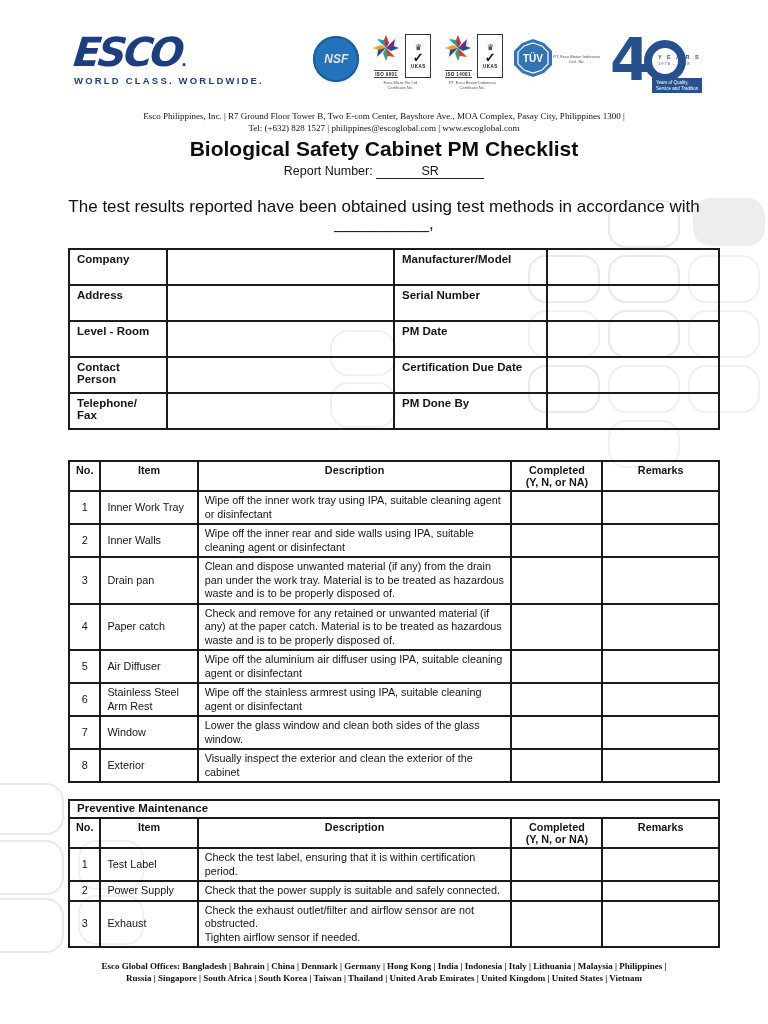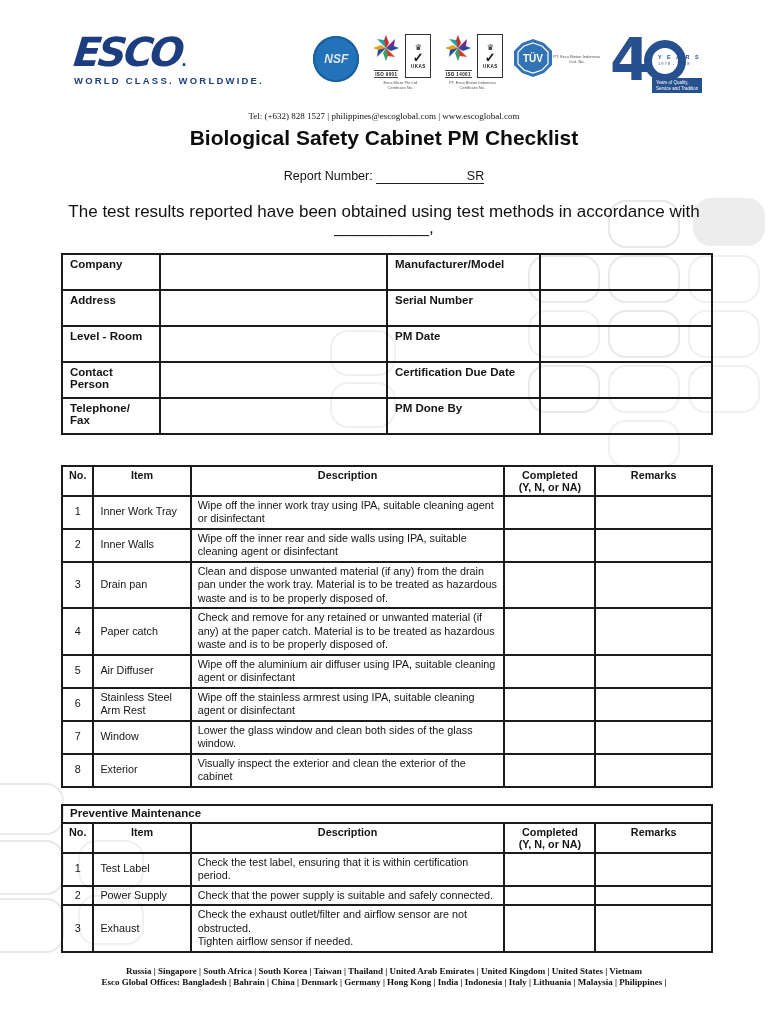--- a/index.html
+++ b/index.html
@@ -38,26 +38,26 @@
   .y4 { position:absolute; left:0; top:-4px; font-family:"DejaVu Sans", sans-serif; font-weight:700; font-size:58px; line-height:60px; color:#27508f; letter-spacing:-4px; }
   .y0 { position:absolute; left:34px; top:6px; width:42px; height:42px; border:8px solid #27508f; border-radius:50%; }
   .yearsWord { position:absolute; left:48px; top:20px; font-size:5.5px; letter-spacing:2px; color:#27508f; font-weight:700; }
   .yearsRange { position:absolute; left:48px; top:27px; font-size:4px; letter-spacing:1px; color:#27508f; }
   .yearsBox { position:absolute; left:42px; top:44px; background:#27508f; color:#fff; font-size:4.5px; line-height:5.5px; padding:2px 4px; white-space:nowrap; }
 
   
   .addr { font-family:"Liberation Serif", serif; font-size:9px; line-height:11.5px; text-align:center; margin-top:7px; color:#111; }
   .docTitle { text-align:center; font-size:21px; font-weight:700; margin-top:3px; color:#0d0d0d; }
   .reportLine { text-align:center; font-size:12.5px; margin-top:3px; }
-  .reportVal { display:inline-block; min-width:108px; text-align:right; border-bottom:1.2px solid #222; padding-bottom:0px;margin-top:16px; }
+  .reportVal { display:inline-block; min-width:108px; text-align:center; border-bottom:1.2px solid #222; padding-bottom:0px; }
 
   .intro { text-align:center; font-size:17px; line-height:16.5px; margin-top:20px; color:#111; }
 
   
-  table { border-collapse:collapse; width:652px; margin-left:3px; background:transparent; }
+  table { border-collapse:collapse; width:652px; margin-left:10px; background:transparent; }
   td, th { border:2px solid #1b1b1b; vertical-align:top; background:transparent; }
 
   .infoTable { margin-top:16px; }
   .infoTable td { height:36px; padding:3px 7px; font-size:11.5px; }
   .infoTable .lbl { font-weight:700; }
 
   .chk { margin-top:0; }
   .chkWrap1 { margin-top:30px; }
   .chkWrap2 { margin-top:16px; }
   .chk .secTitle { font-size:11.5px; font-weight:700; padding:1px 7px; height:18px; vertical-align:middle; }
@@ -189,20 +189,21 @@
           <div class="yearsRange">1978 - 2018</div>
           <div class="yearsBox">
             <div>Years of Quality,</div>
             <div>Service and Tradition</div>
           </div>
         </div>
       </div>
     </div>
 
     <div class="addr">
+      <div>Esco Philippines, Inc. | R7 Ground Floor Tower B, Two E-com Center, Bayshore Ave., MOA Complex, Pasay City, Philippines 1300 |</div>
       <div>Tel: (+632) 828 1527 | philippines@escoglobal.com | www.escoglobal.com</div>
     </div>
 
     <div class="docTitle">Biological Safety Cabinet PM Checklist</div>
 
     <div class="reportLine">
       <span>Report Number:</span>
       <span class="reportVal">SR</span>
     </div>
 
@@ -390,18 +391,18 @@
               <td class="prewrap">Check the exhaust outlet/filter and airflow sensor are not obstructed.
 Tighten airflow sensor if needed.</td>
               <td></td>
               <td></td>
             </tr>
           </tbody>
       </table>
     </div>
 
     <div class="foot">
+      <div>Esco Global Offices: Bangladesh | Bahrain | China | Denmark | Germany | Hong Kong | India | Indonesia | Italy | Lithuania | Malaysia | Philippines |</div>
       <div>Russia | Singapore | South Africa | South Korea | Taiwan | Thailand | United Arab Emirates | United Kingdom | United States | Vietnam</div>
-      <div>Esco Global Offices: Bangladesh | Bahrain | China | Denmark | Germany | Hong Kong | India | Indonesia | Italy | Lithuania | Malaysia | Philippines |</div>
     </div>
 
   </div>
 </div>
 
 </body></html>

